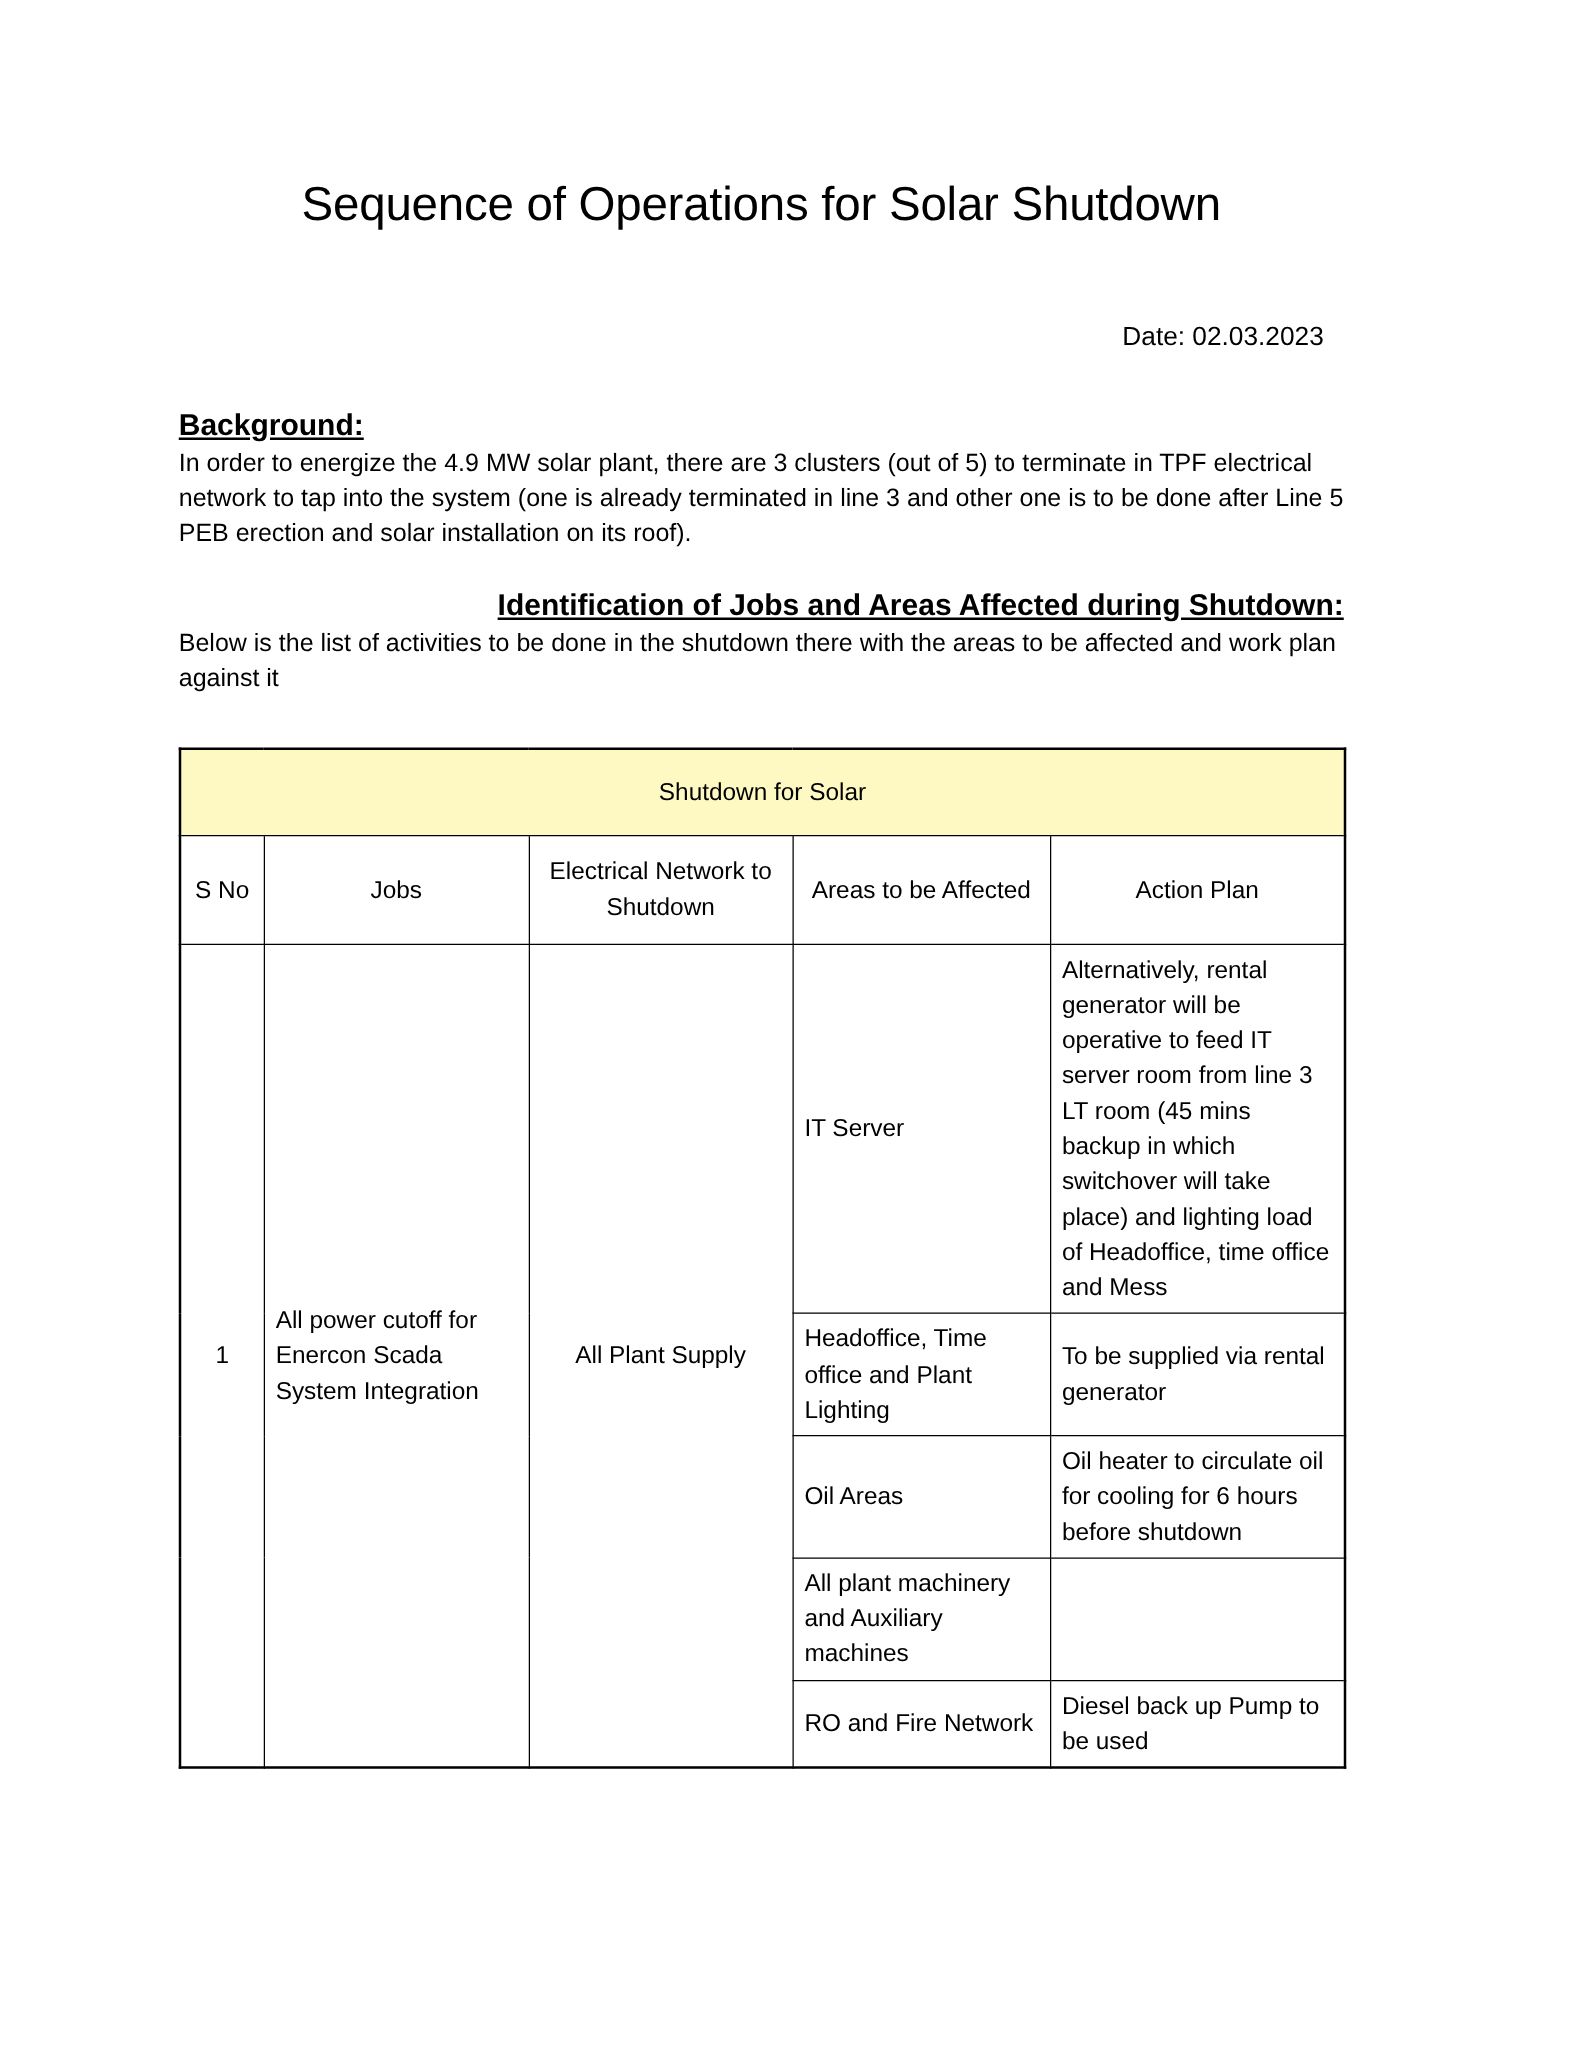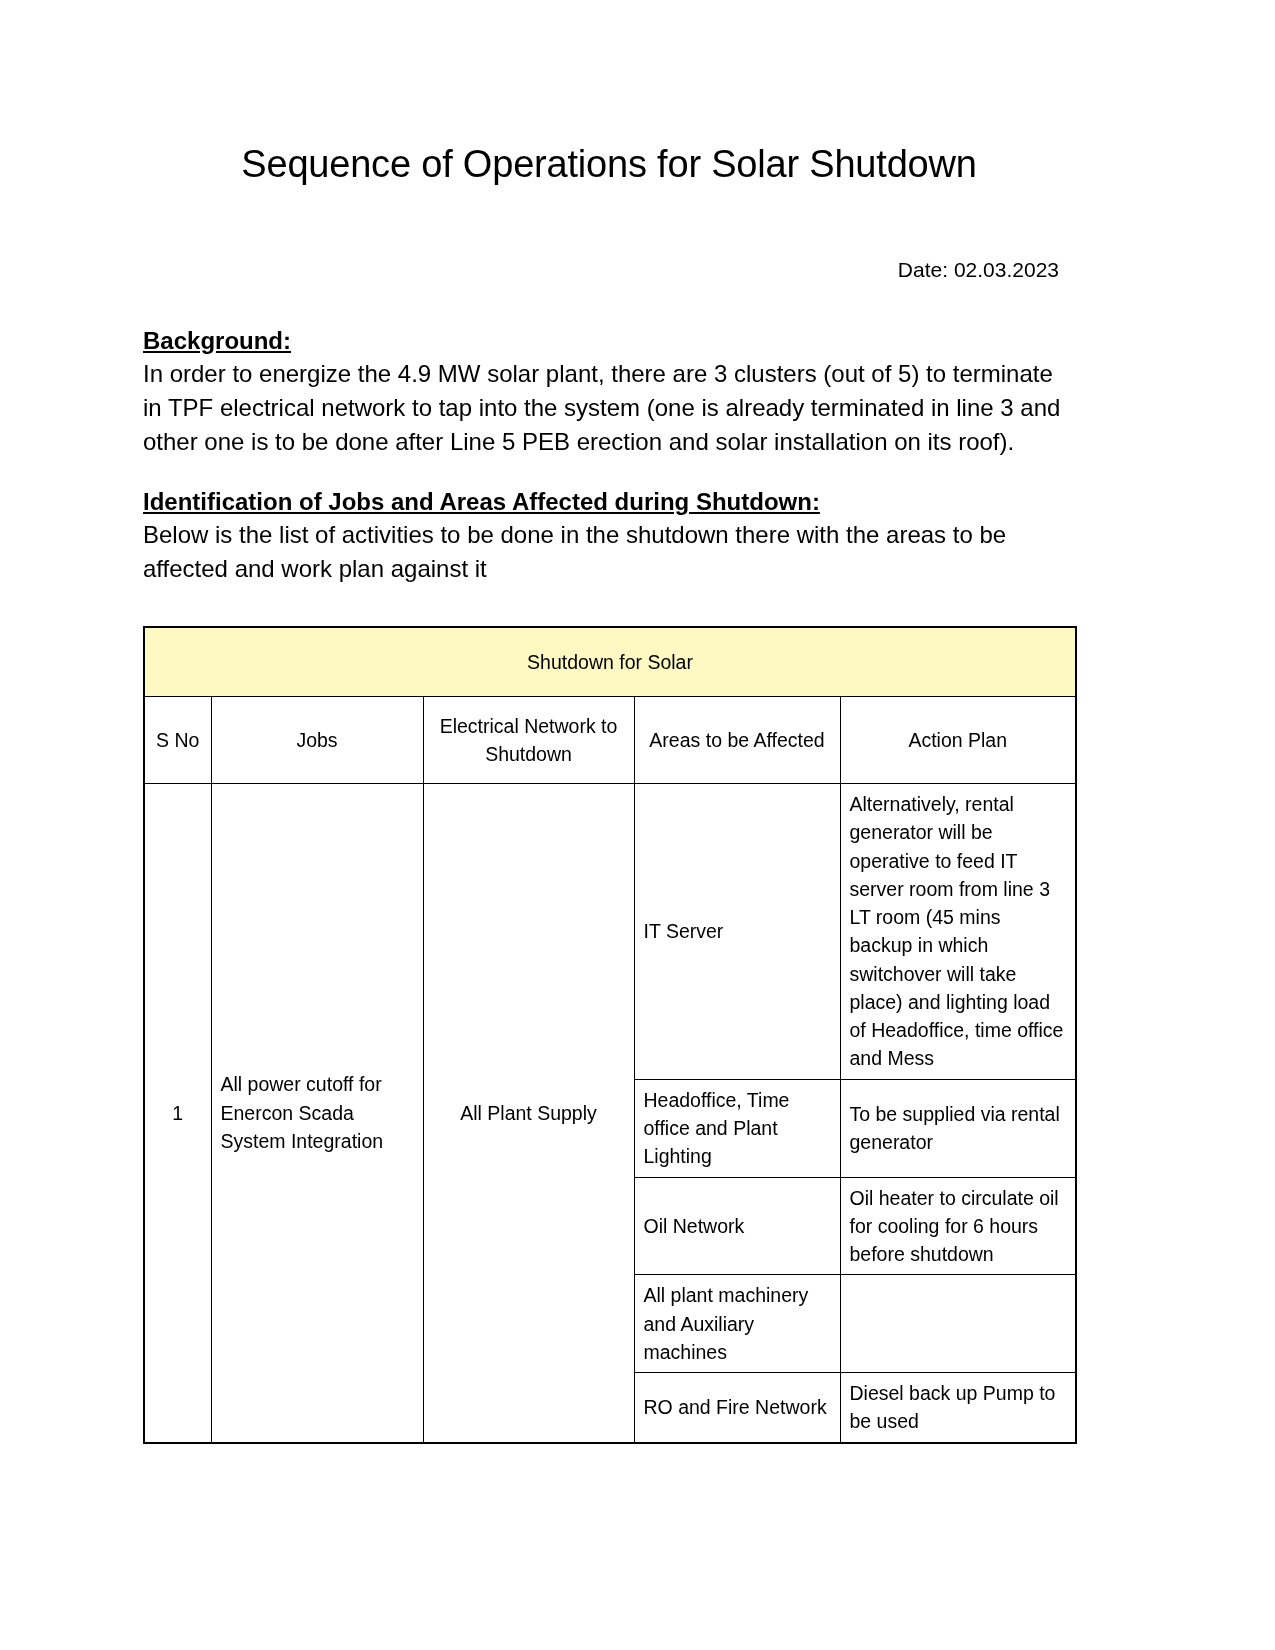--- a/index.html
+++ b/index.html
@@ -48,24 +48,25 @@
   .section-heading {
     font-size: 24px;
     font-weight: bold;
     text-decoration: underline;
     margin: 0;
     padding-top: 31px;
   }
 
   .section-heading.tight {
     padding-top: 0;
+    text-align: right;
   }
 
   .body-par {
-    font-size: 24px;
+    font-size: 20px;
     line-height: 1.42;
     margin: 0;
     padding-top: 2px;
     text-align: left;
   }
 
   .spacer-par {
     height: 29px;
   }
 
@@ -165,21 +166,21 @@
           <td>IT Server</td>
           <td>Alternatively, rental generator will be operative to feed IT server room from line 3 LT room (45 mins backup in which switchover will take place) and lighting load of Headoffice, time office and Mess</td>
         </tr>
 
         <tr>
           <td>Headoffice, Time office and Plant Lighting</td>
           <td>To be supplied via rental generator</td>
         </tr>
 
         <tr>
-          <td>Oil Network</td>
+          <td>Oil Areas</td>
           <td>Oil heater to circulate oil for cooling for 6 hours before shutdown</td>
         </tr>
 
         <tr>
           <td>All plant machinery and Auxiliary machines</td>
           <td></td>
         </tr>
 
         <tr>
           <td>RO and Fire Network</td>

